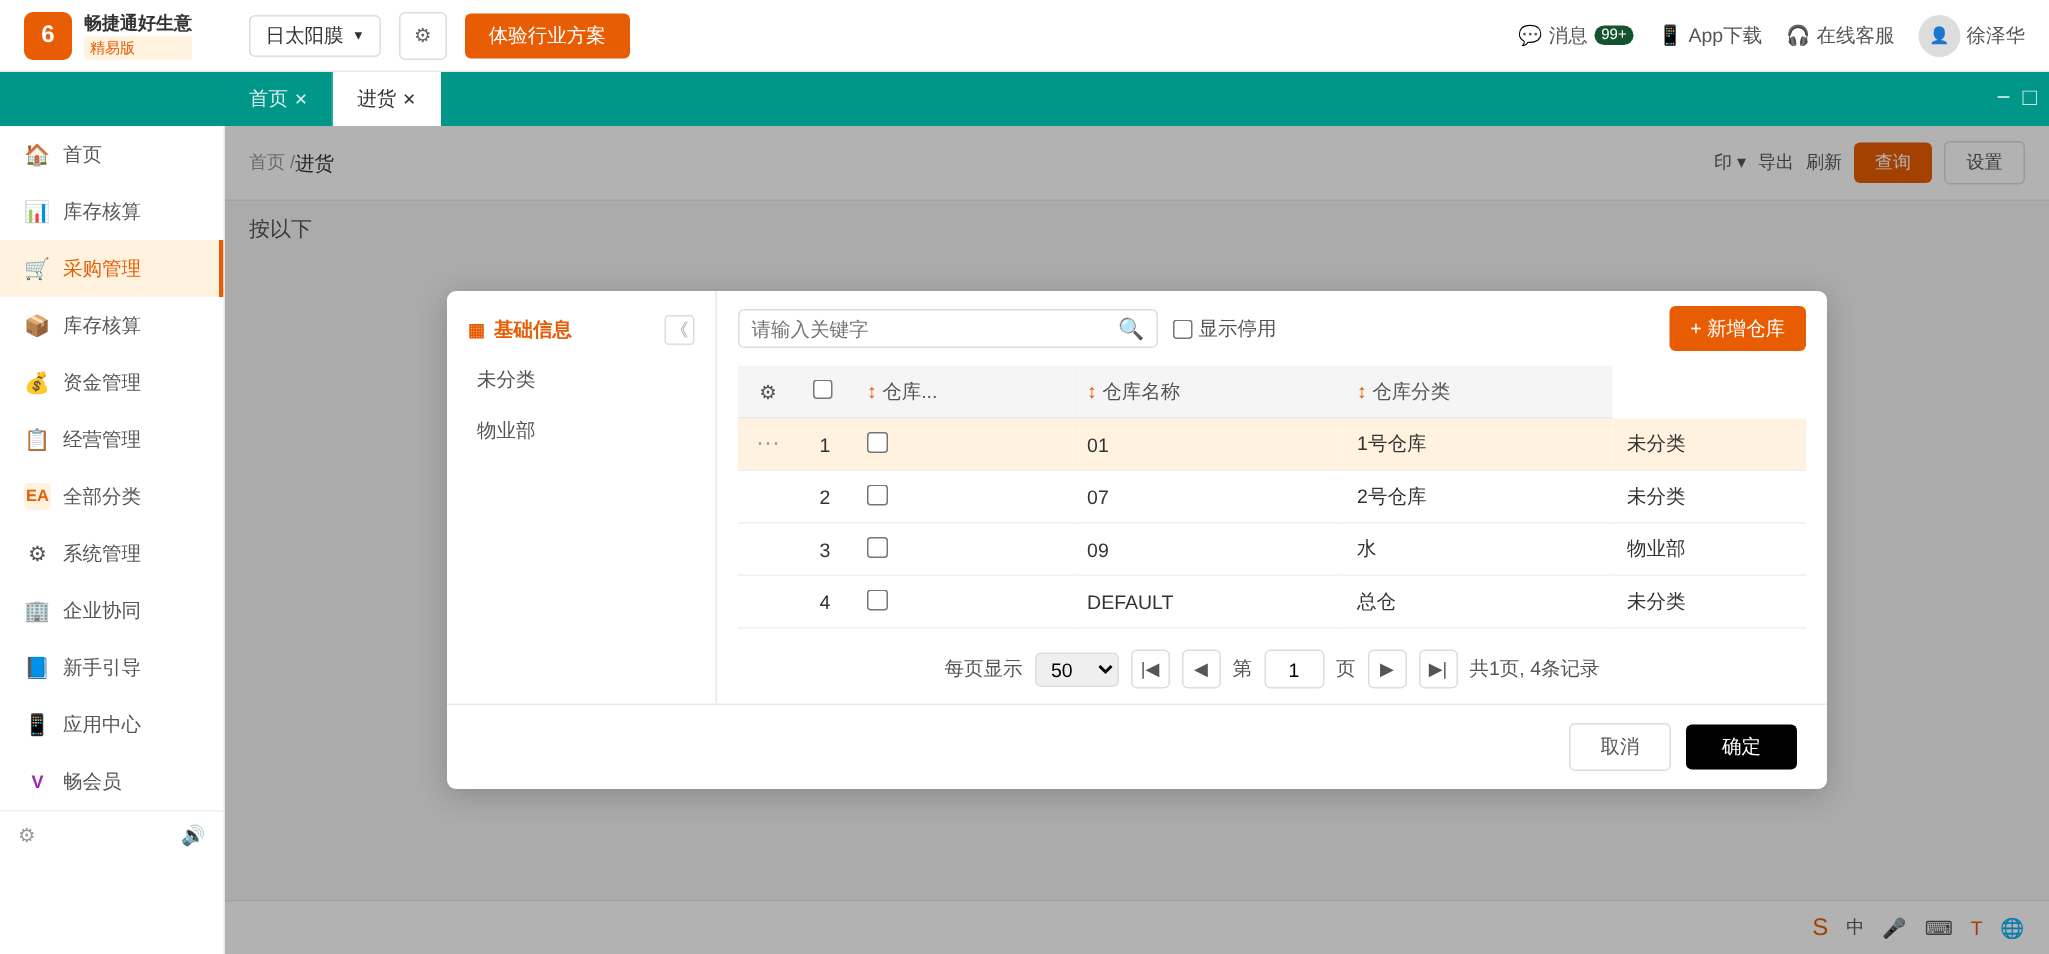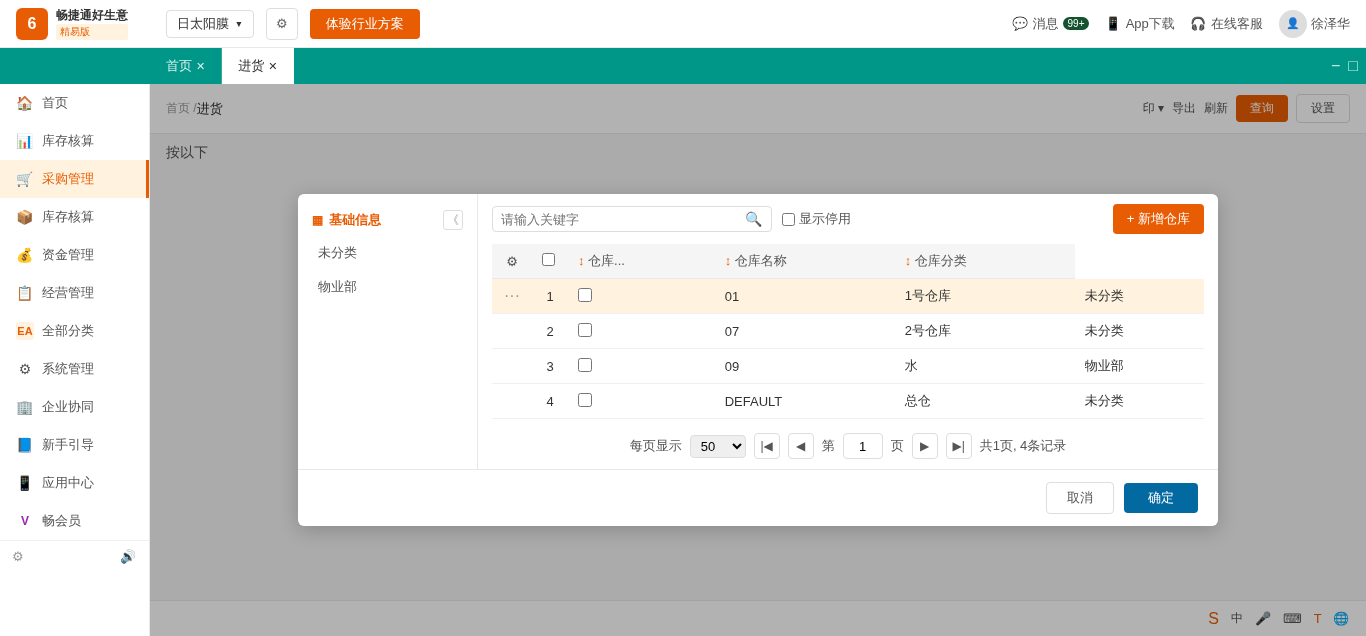--- a/index.html
+++ b/index.html
@@ -249,21 +249,21 @@
       display: flex; align-items: center; justify-content: flex-end;
       padding: 12px 20px;
       border-top: 1px solid #e8e8e8;
       gap: 10px;
     }
     .cancel-btn {
       border: 1px solid #ddd; background: #fff; border-radius: 4px;
       padding: 6px 20px; cursor: pointer; font-size: 13px; color: #555;
     }
     .confirm-btn {
-      background: #0369a1; color: #fff; border: none; border-radius: 4px;
+      background: #000000; color: #fff; border: none; border-radius: 4px;
       padding: 6px 24px; cursor: pointer; font-size: 13px;
     }
 
     
     .page-header {
       background: #fff;
       padding: 10px 16px;
       border-bottom: 1px solid #e8e8e8;
       display: flex; align-items: center;
     }

